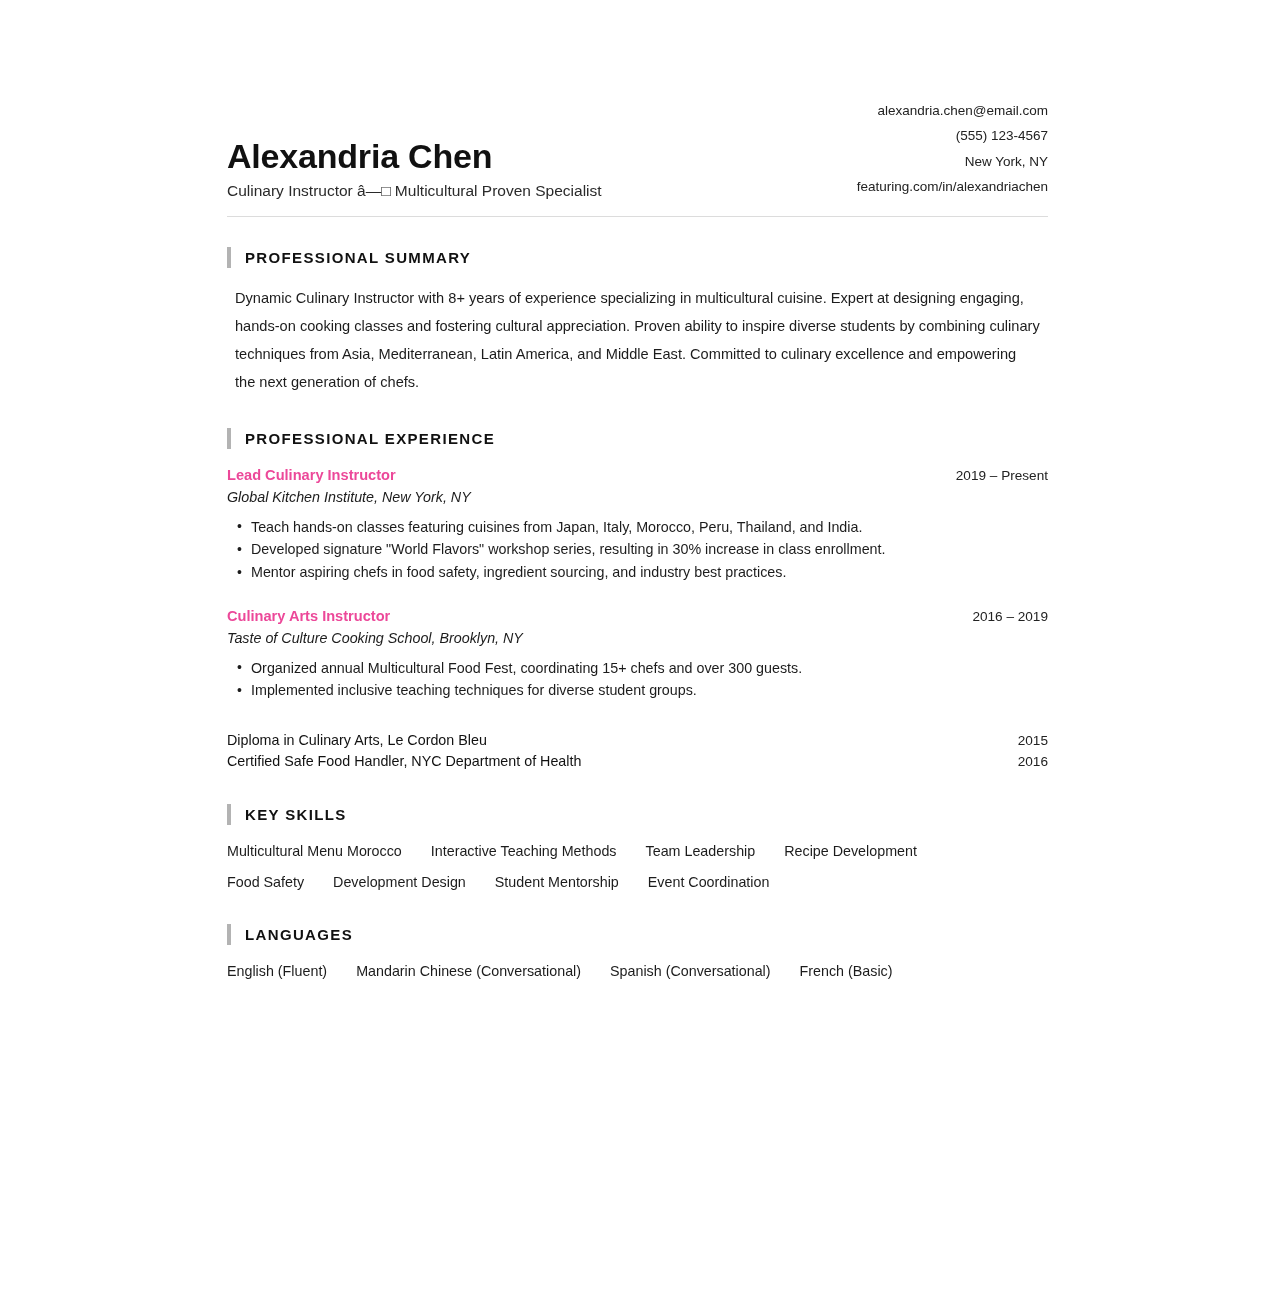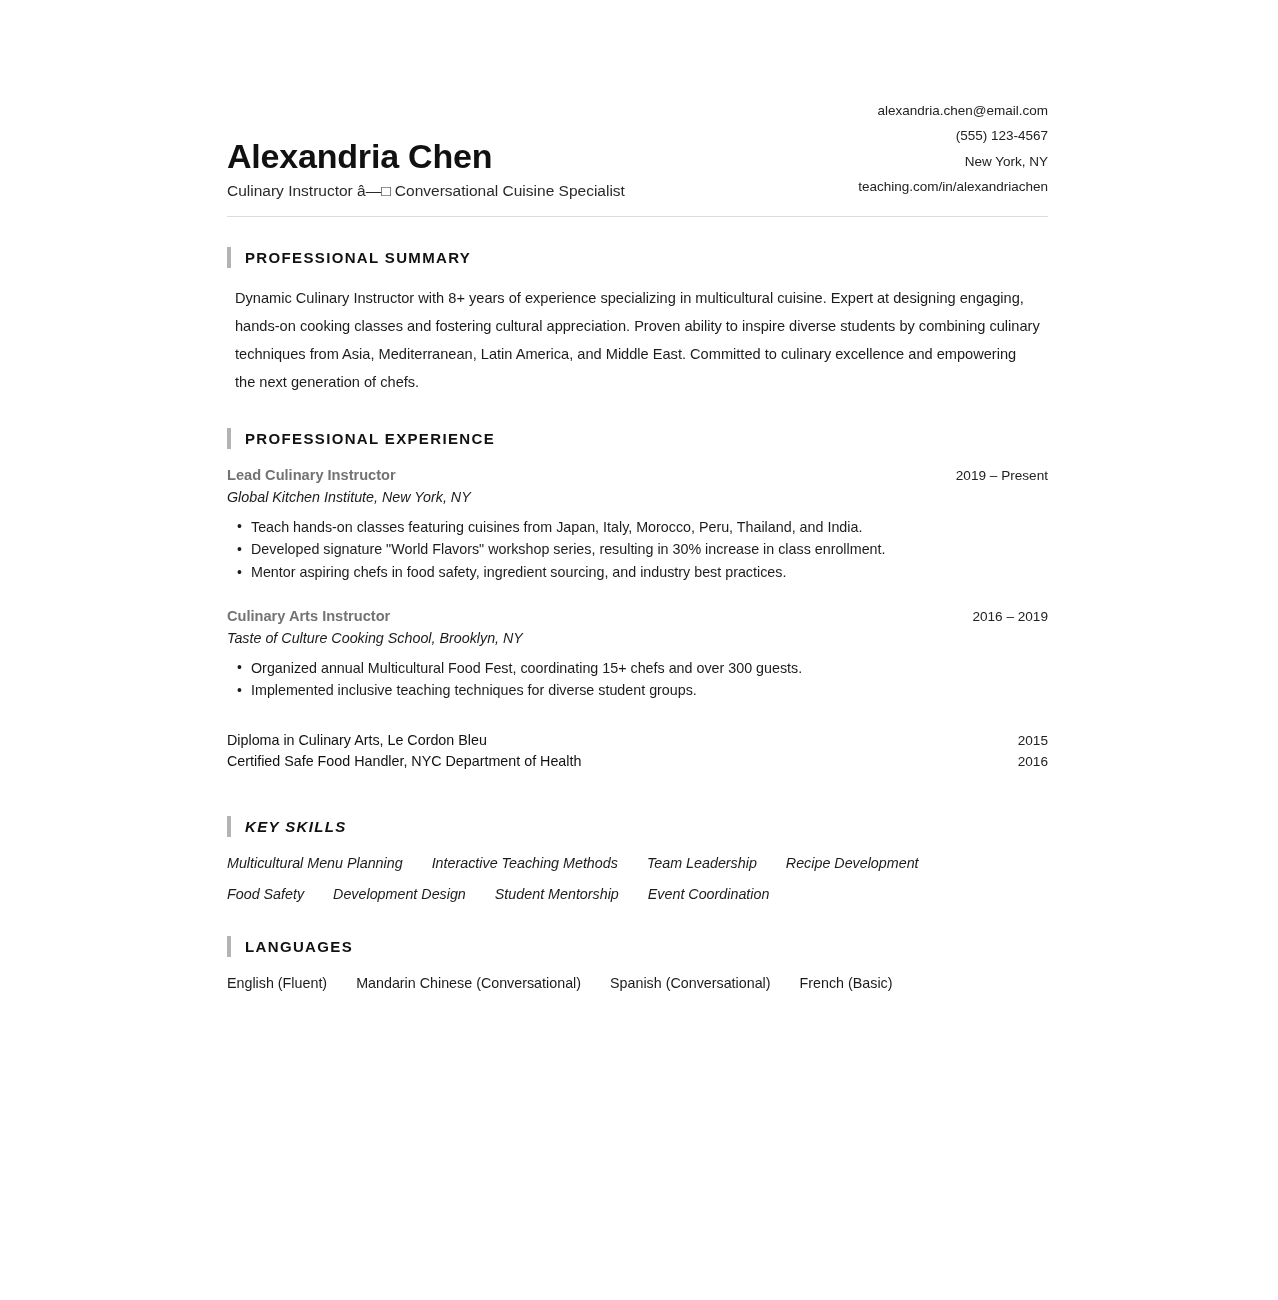--- a/index.html
+++ b/index.html
@@ -107,21 +107,21 @@
   .job { margin-bottom: 4px; }
   .job + .job { margin-top: 23px; }
   .job-top {
     display: flex;
     justify-content: space-between;
     align-items: baseline;
   }
   .job-title {
     font-size: 14.6px;
     font-weight: bold;
-    color: #737373;
+    color: #ec4899;
     line-height: 1.42;
     text-align: right;
   }
   .job-dates {
     font-size: 13.6px;
     color: #222222;
     white-space: nowrap;
     line-height: 1.42;
   }
   .job-org {
@@ -179,41 +179,41 @@
     column-gap: 29px;
     row-gap: 11px;
     max-width: 790px;
   }
   .tag {
     font-size: 14.3px;
     color: #1c1c1c;
     line-height: 1.42;
     white-space: nowrap;
   }
-  .section.skills-section { margin-top: 43px; font-style: italic; }
+  .section.skills-section { margin-top: 31px; }
   .section.languages-section { margin-top: 32px; }
   .section.education-section { margin-top: 31px; }
   .section.experience-section { margin-top: 32px; }
 </style>
 </head>
 <body>
 
 <div class="page">
   <div class="sheet">
 
     <div class="resume-header">
       <div class="identity">
         <h1 class="full-name">Alexandria Chen</h1>
-        <div class="headline">Culinary Instructor â—□ Conversational Cuisine Specialist</div>
+        <div class="headline">Culinary Instructor â—□ Multicultural Proven Specialist</div>
       </div>
       <div class="contact-block">
         <span class="contact-line">alexandria.chen@email.com</span>
         <span class="contact-line">(555) 123-4567</span>
         <span class="contact-line">New York, NY</span>
-        <span class="contact-line">teaching.com/in/alexandriachen</span>
+        <span class="contact-line">featuring.com/in/alexandriachen</span>
       </div>
     </div>
     <div class="header-rule"></div>
 
     <div class="section summary-section">
       <div class="section-heading">
         <span class="accent-bar"></span>
         <span class="section-title">PROFESSIONAL SUMMARY</span>
       </div>
       <p class="summary-text">Dynamic Culinary Instructor with 8+ years of experience specializing in multicultural cuisine. Expert at designing engaging, hands-on cooking classes and fostering cultural appreciation. Proven ability to inspire diverse students by combining culinary techniques from Asia, Mediterranean, Latin America, and Middle East. Committed to culinary excellence and empowering the next generation of chefs.</p>
@@ -263,21 +263,21 @@
         </div>
       </div>
     </div>
 
     <div class="section skills-section">
       <div class="section-heading">
         <span class="accent-bar"></span>
         <span class="section-title">KEY SKILLS</span>
       </div>
       <div class="tag-row">
-        <span class="tag">Multicultural Menu Planning</span>
+        <span class="tag">Multicultural Menu Morocco</span>
         <span class="tag">Interactive Teaching Methods</span>
         <span class="tag">Team Leadership</span>
         <span class="tag">Recipe Development</span>
         <span class="tag">Food Safety</span>
         <span class="tag">Development Design</span>
         <span class="tag">Student Mentorship</span>
         <span class="tag">Event Coordination</span>
       </div>
     </div>
 

